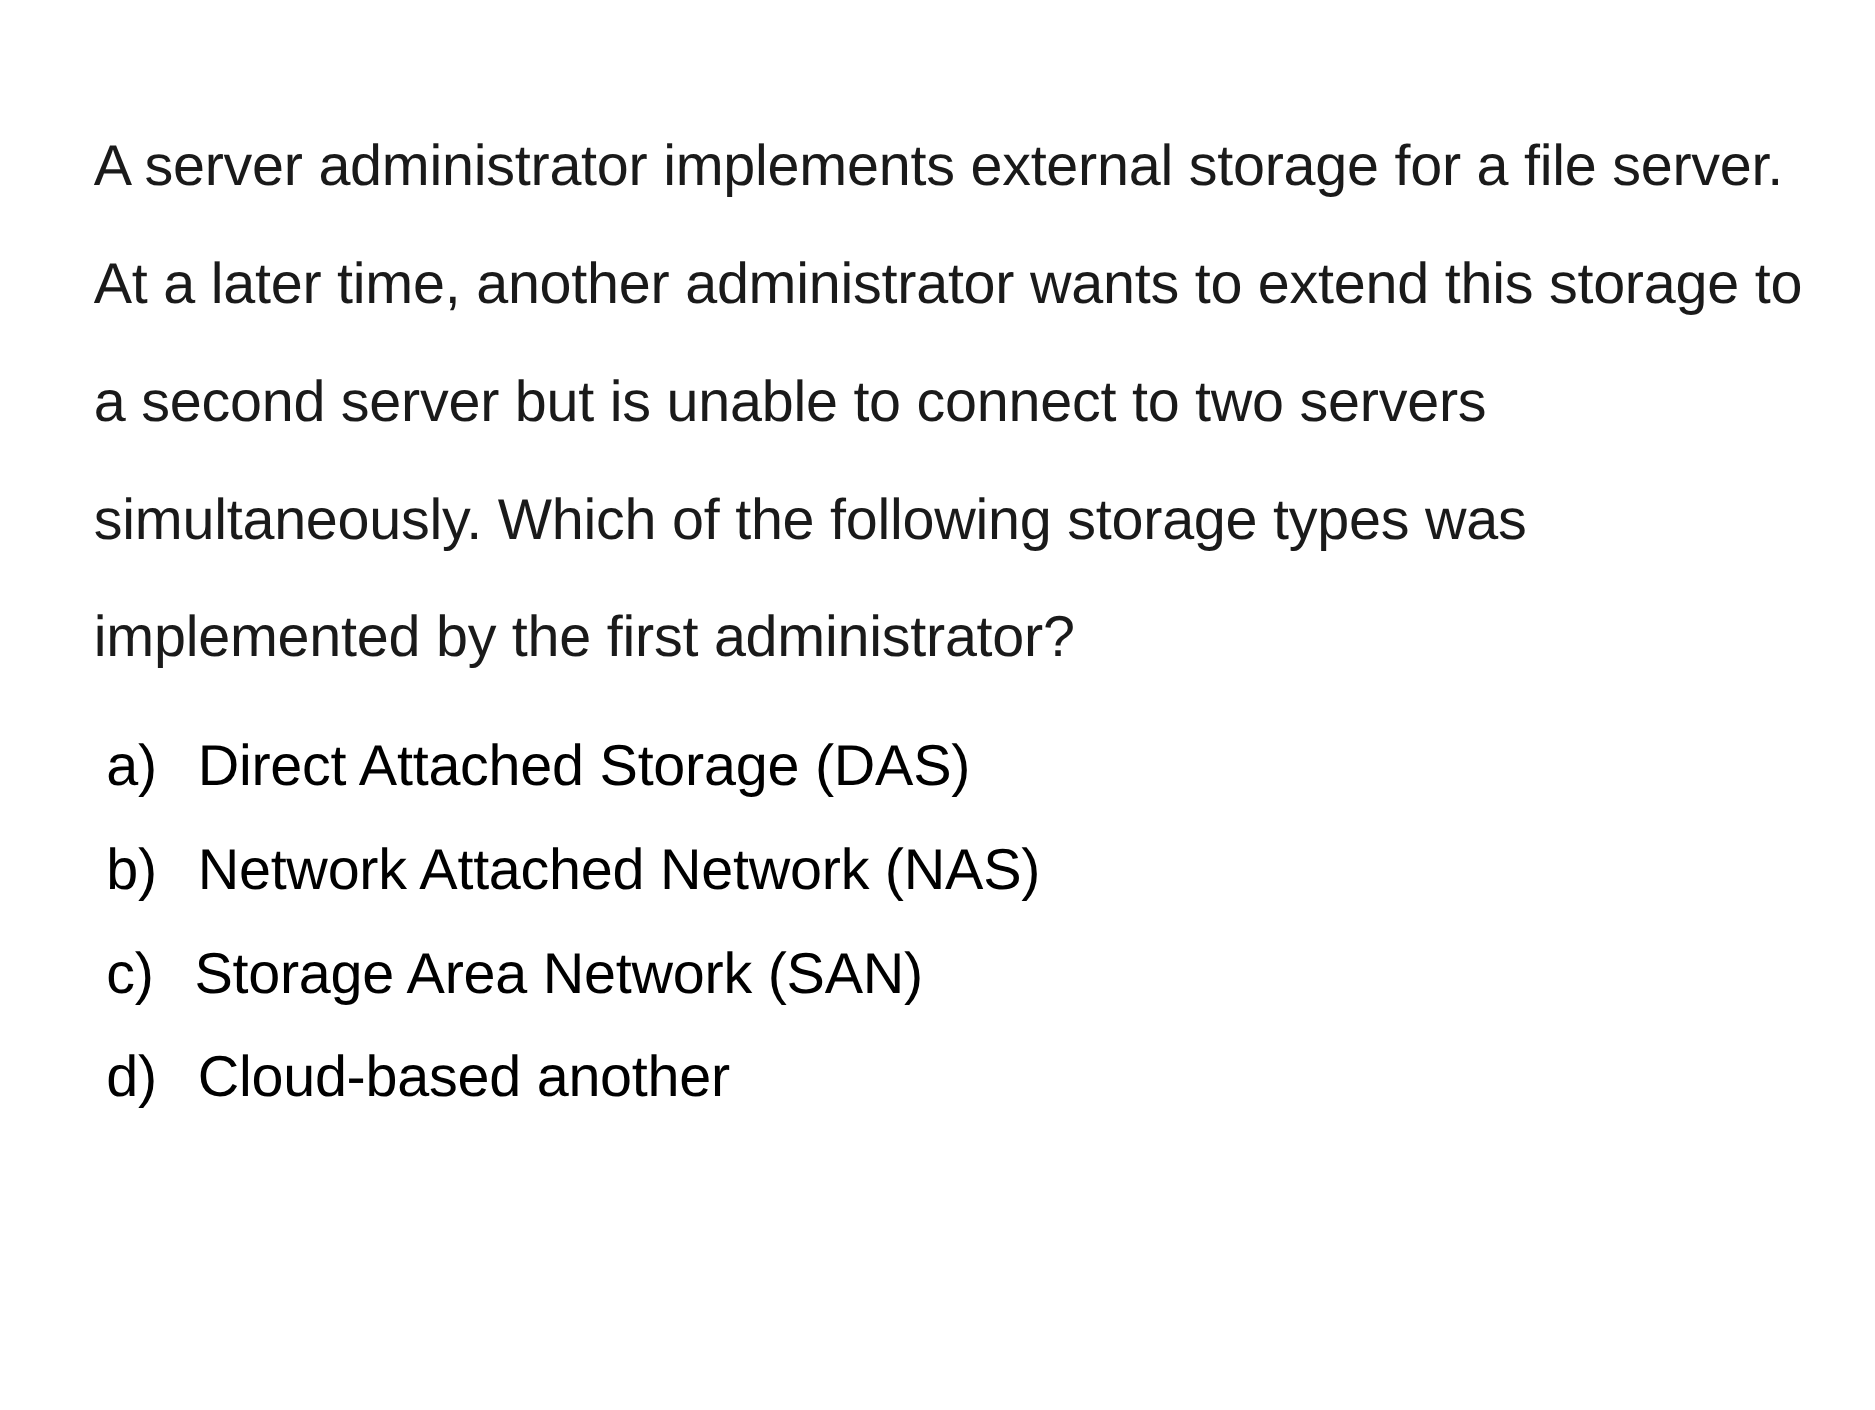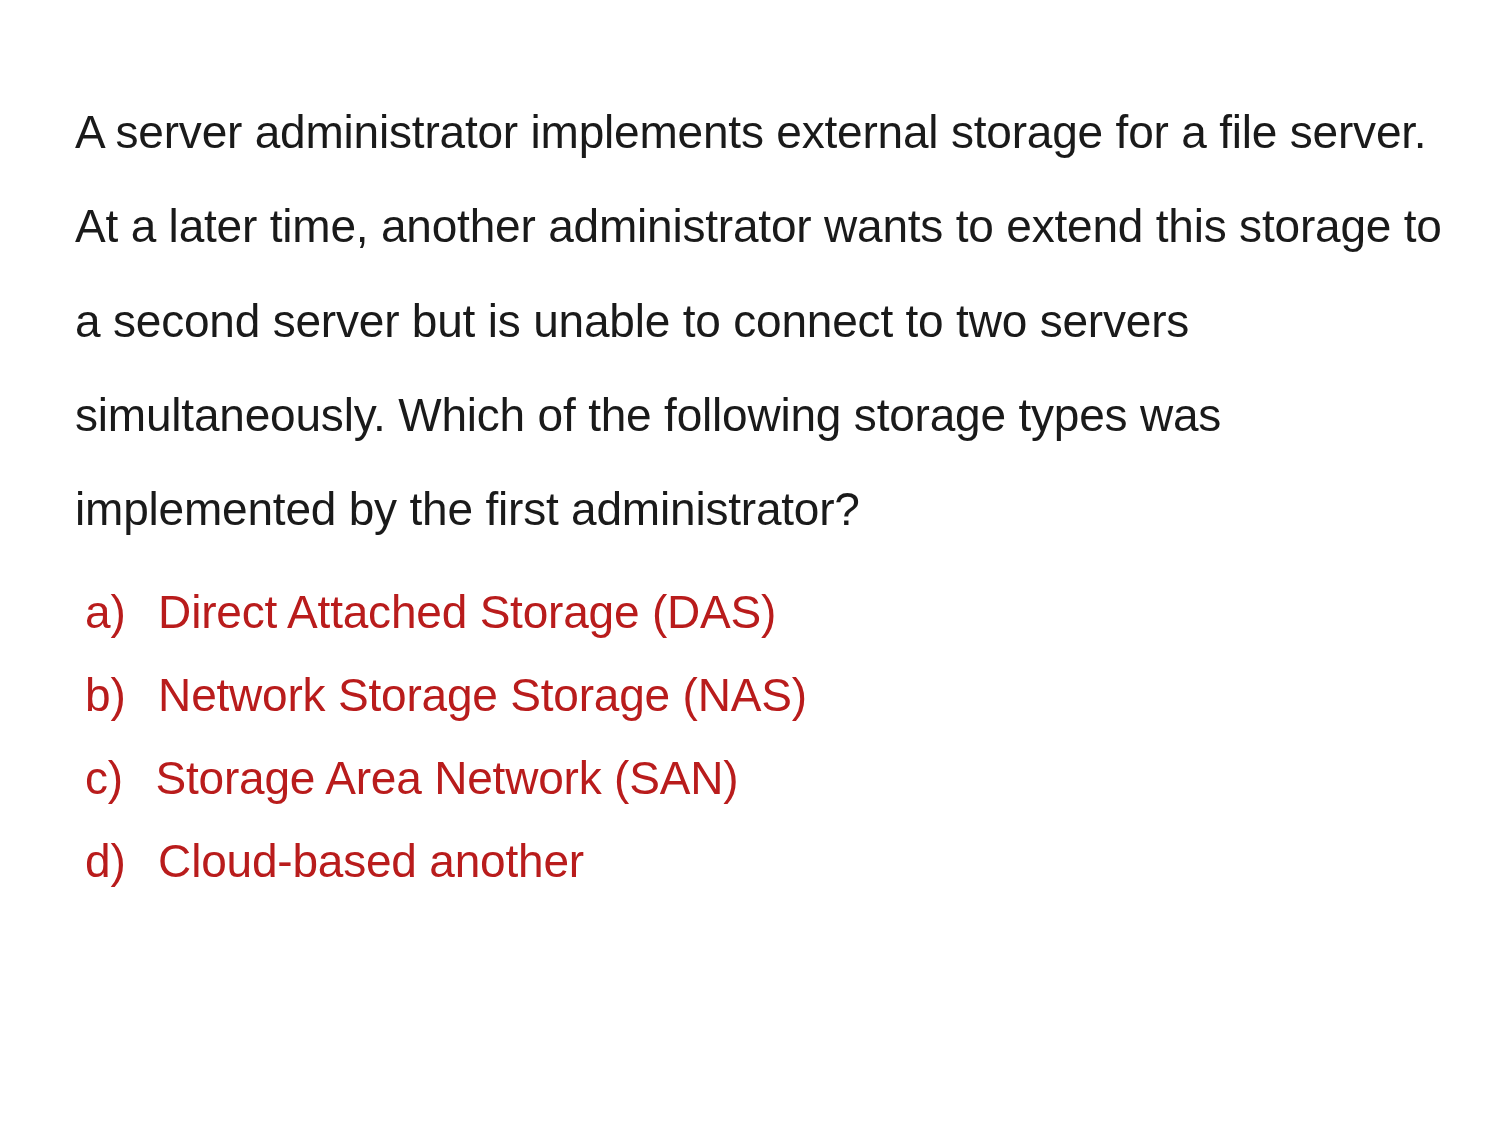--- a/index.html
+++ b/index.html
@@ -17,40 +17,40 @@
     .question-text {
       font-size: 46px;
       color: #1a1a1a;
       line-height: 2.05;
       font-weight: 400;
       letter-spacing: -0.2px;
       margin-bottom: 22px;
     }
     .option {
       font-size: 46px;
-      color: #b91c1c;
+      color: #000000;
       line-height: 1.5;
       font-weight: 400;
       letter-spacing: -0.2px;
       margin-bottom: 14px;
     }
   </style>
 </head>
 <body>
 
 <div class="question-text">A server administrator implements external storage for a file server. At a later time, another administrator wants to extend this storage to a second server but is unable to connect to two servers simultaneously. Which of the following storage types was implemented by the first administrator?</div>
 
 <div class="option">
   <span>a)</span>
   <span>Direct Attached Storage (DAS)</span>
 </div>
 
 <div class="option">
   <span>b)</span>
-  <span>Network Storage Storage (NAS)</span>
+  <span>Network Attached Network (NAS)</span>
 </div>
 
 <div class="option">
   <span>c)</span>
   <span>Storage Area Network (SAN)</span>
 </div>
 
 <div class="option">
   <span>d)</span>
   <span>Cloud-based another</span>

